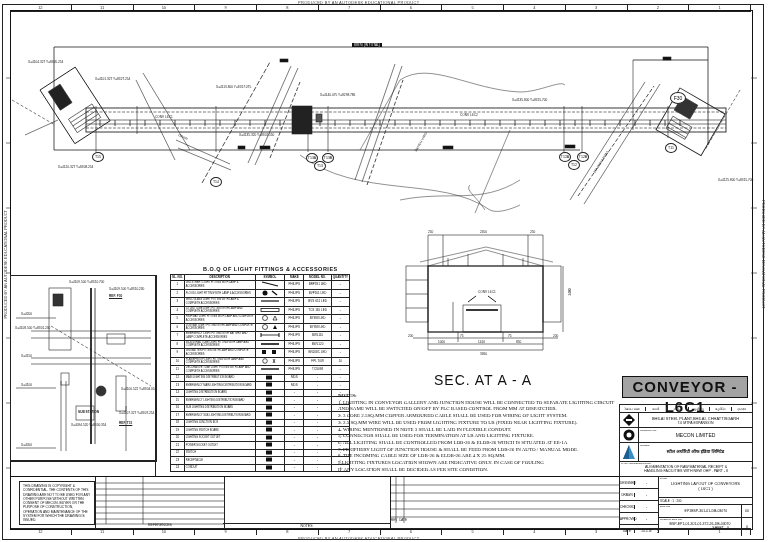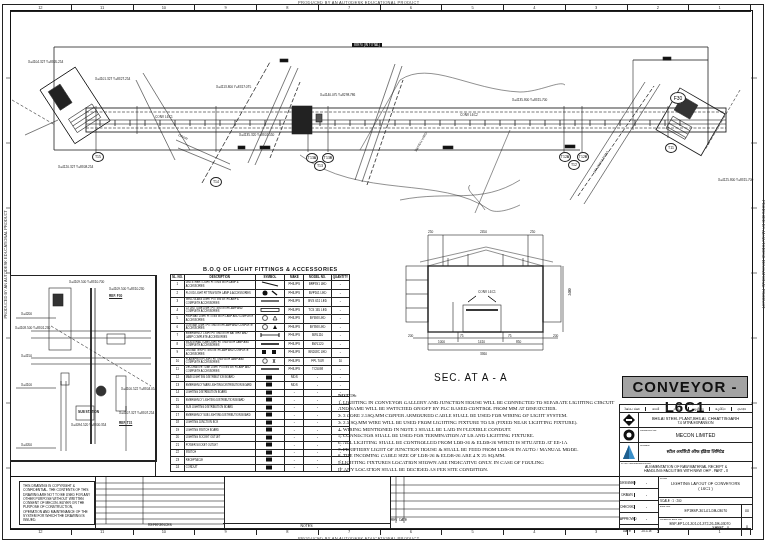--- a/index.html
+++ b/index.html
@@ -12,21 +12,21 @@
   .banner { font-size:4px; color:#444; letter-spacing:0.3px; white-space:nowrap; }
   .vbanner { font-size:4px; color:#444; writing-mode:vertical-rl; white-space:nowrap; }
   svg { position:absolute; left:0; top:0; }
   .tbl { border-collapse:collapse; font-size:3px; }
   .tbl td, .tbl th { border:1px solid #222; padding:0 1px; height:7.5px; line-height:3.5px; overflow:hidden; white-space:nowrap; }
   .tbl th { font-weight:bold; height:5px; }
   .bom-title { font-size:5.5px; font-weight:bold; letter-spacing:0.5px; white-space:nowrap; }
   .notes { font-family:"Liberation Serif", serif; font-size:5px; line-height:6.7px; white-space:nowrap; }
   .notes .hdr { font-weight:bold; }
   .conv-title { border:1.5px solid #111; font-size:15px; font-weight:bold; letter-spacing:1px; text-align:center; line-height:20px; background:#a3a3a3; }
-  .sec-label { font-size:10px; letter-spacing:1px; white-space:nowrap; }
+  .sec-label { font-size:14px; letter-spacing:1px; white-space:nowrap; }
   .tb { border:1px solid #222; font-size:4px; }
   .tb-row { border-bottom:1px solid #222; display:flex; align-items:center; }
   .small { font-size:3.5px; }
   .tag { font-size:3.2px; white-space:nowrap; color:#222; }
   .circ { border:1px solid #222; border-radius:50%; font-size:3.5px; text-align:center; line-height:8px; width:10px; height:8px; background:#fff; }
 </style>
 </head>
 <body>
 
 <div class="abs sheet"></div>

